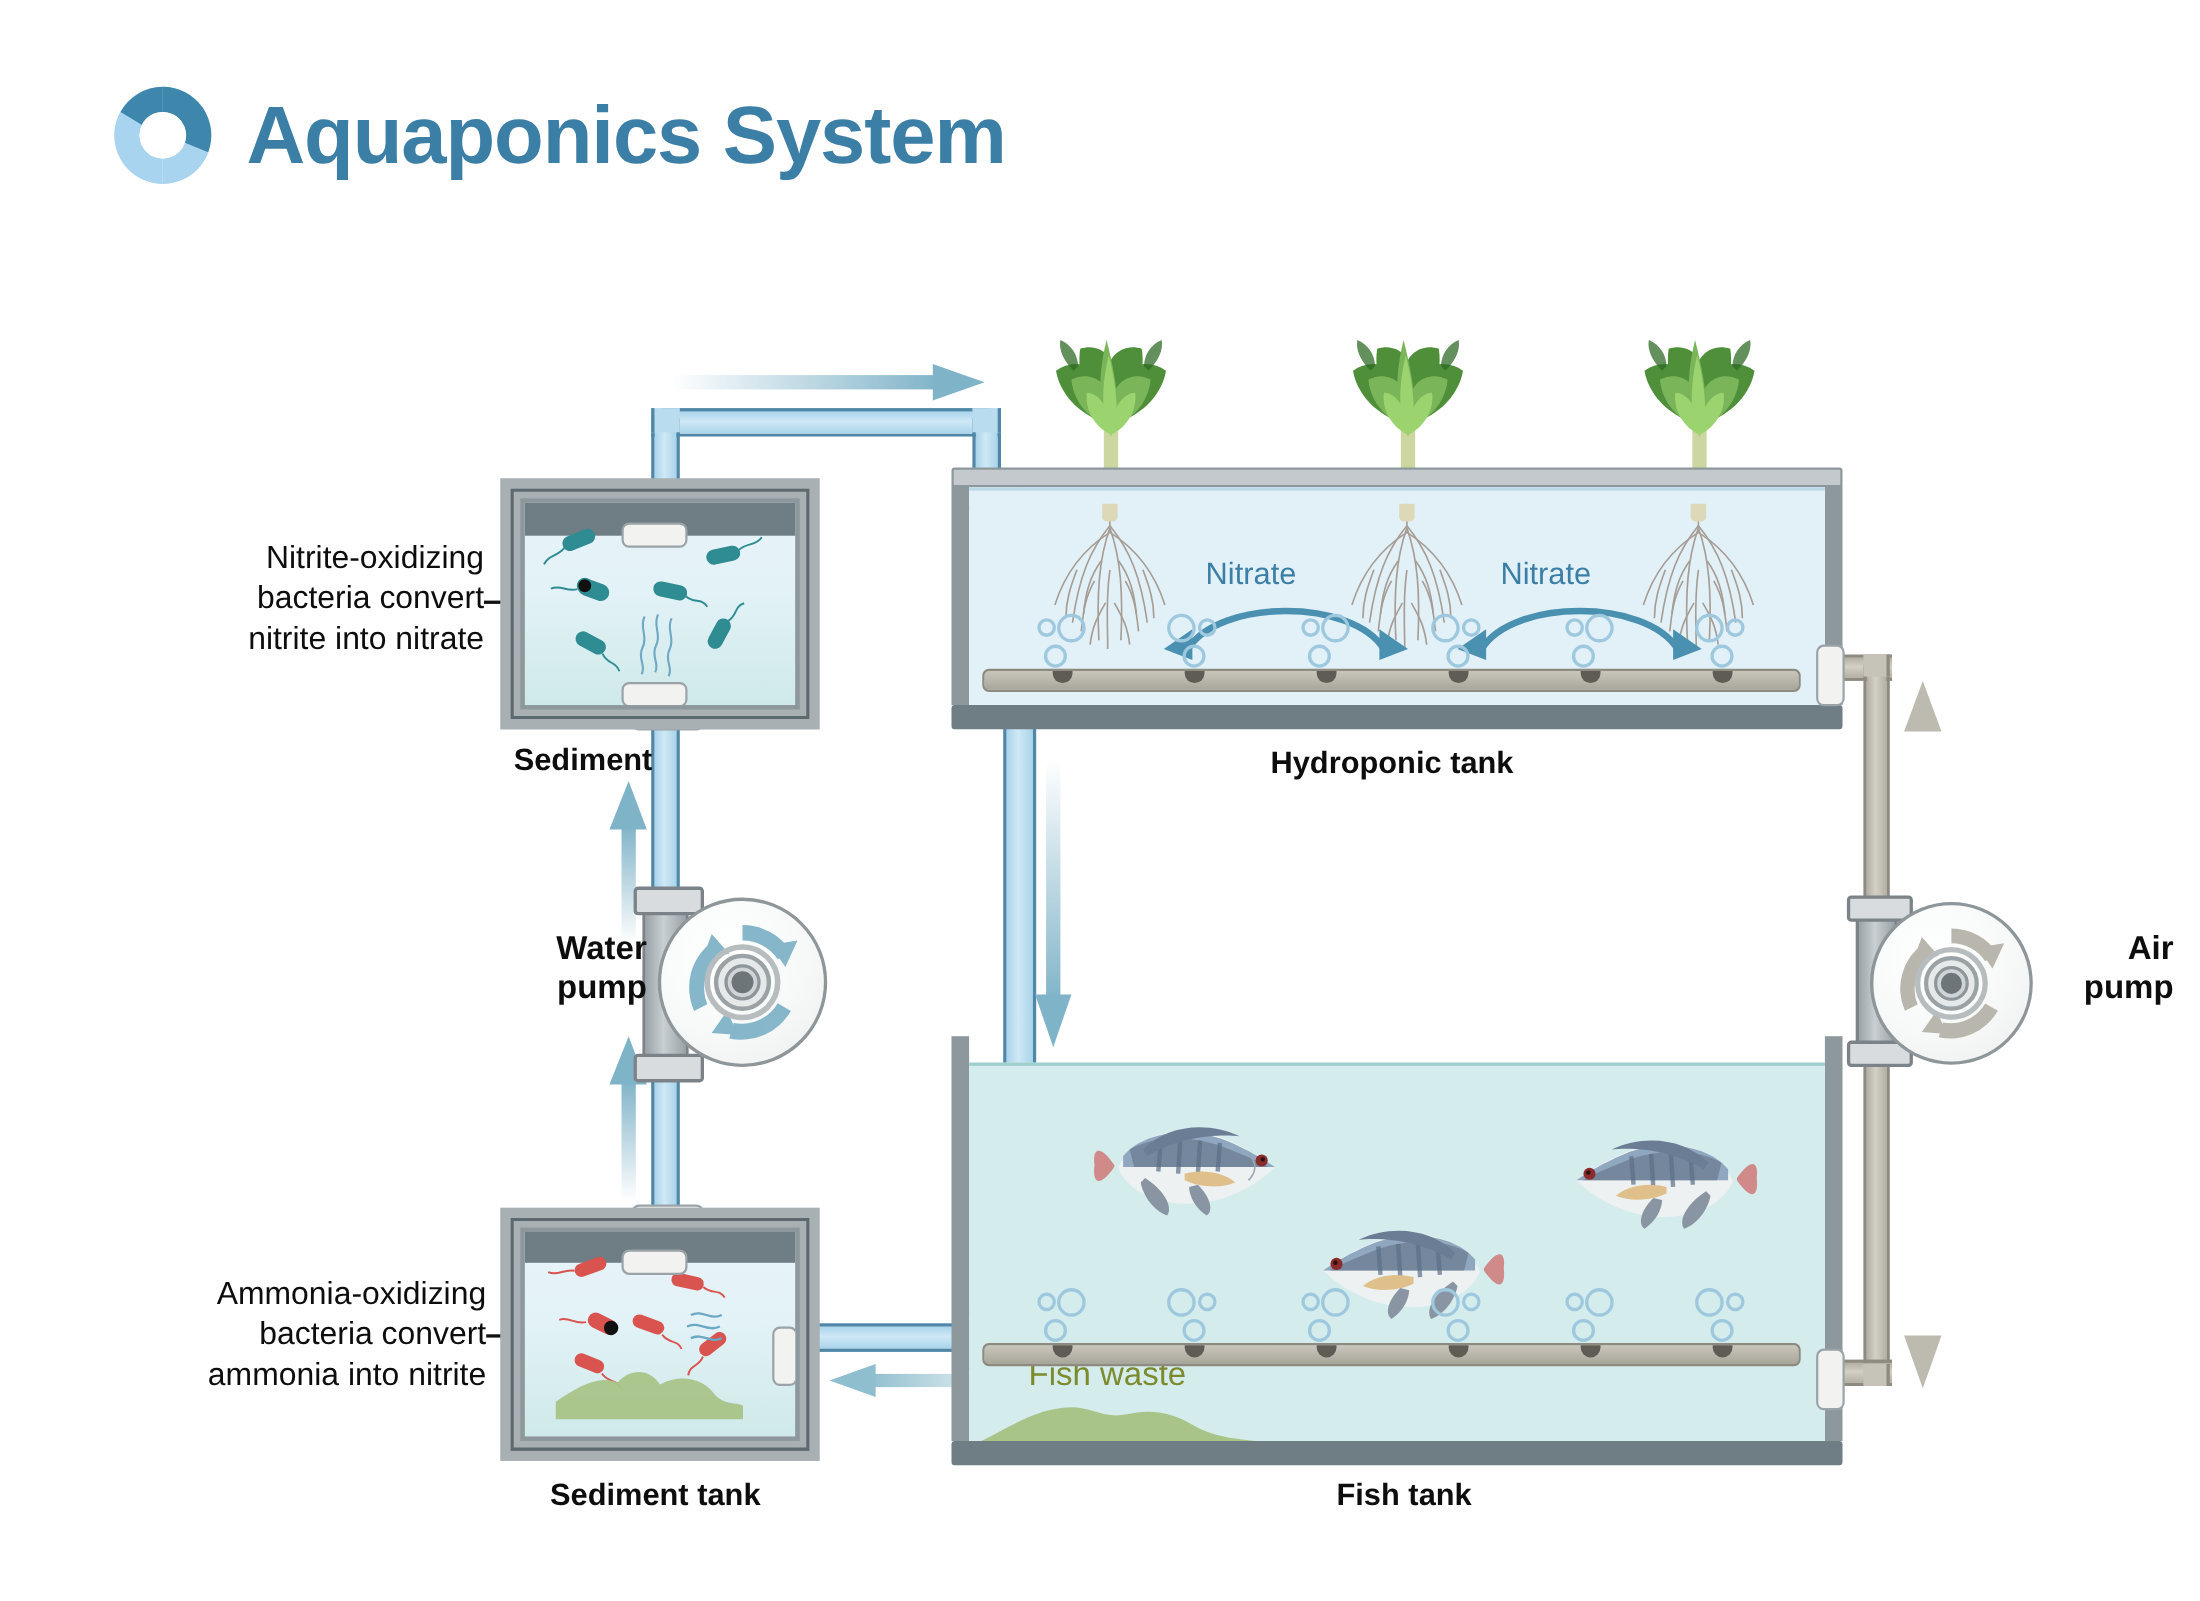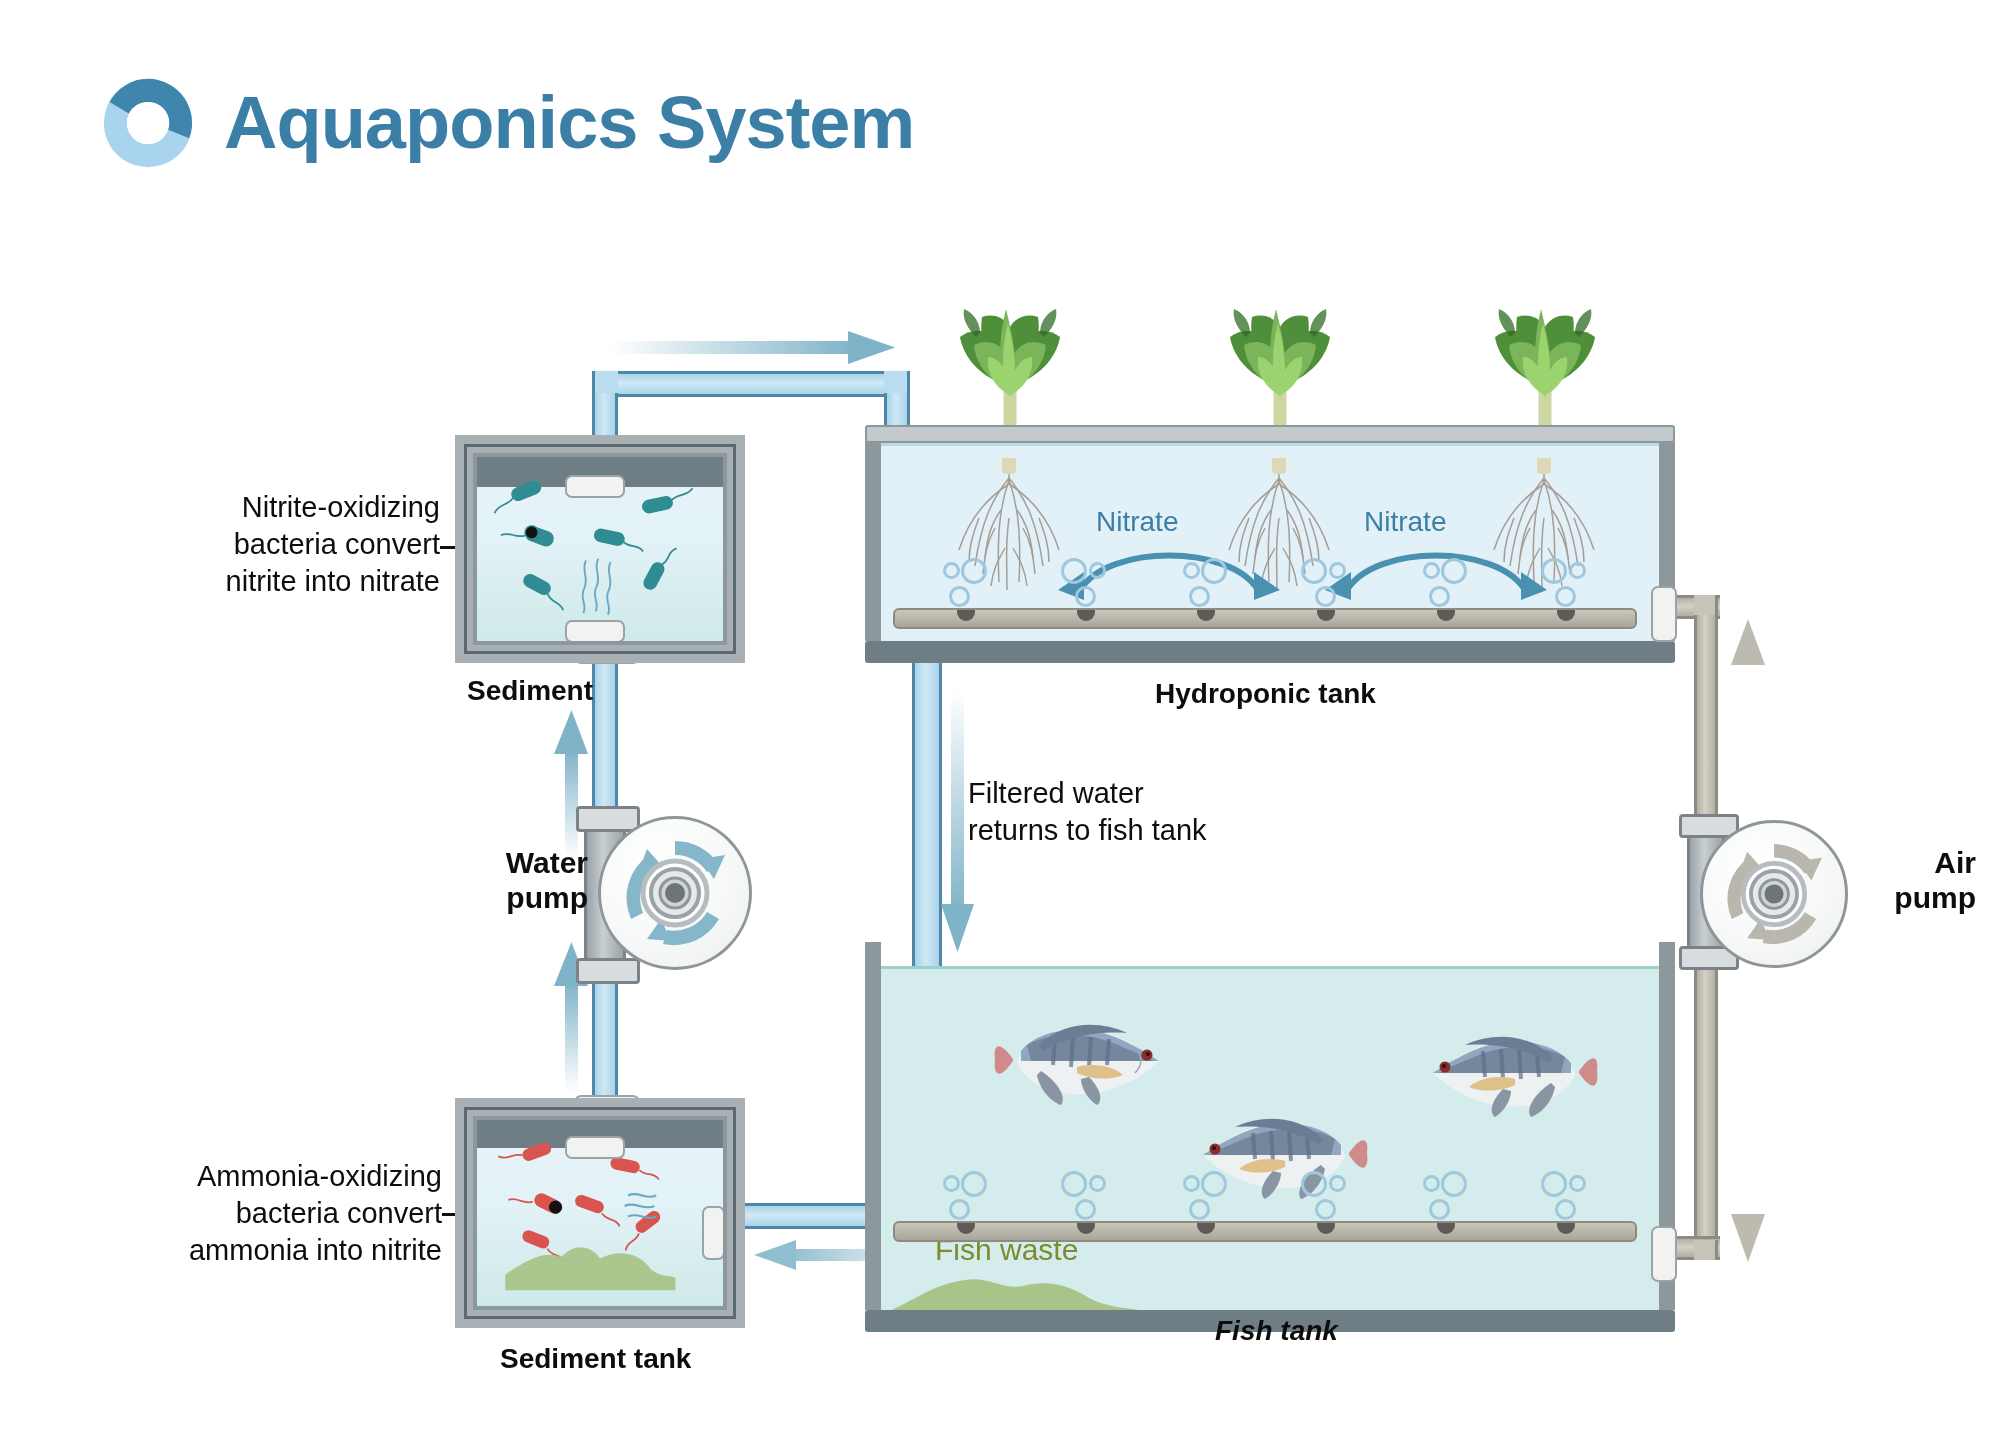--- a/index.html
+++ b/index.html
@@ -87,22 +87,20 @@
 nitrite into nitrate</div>
   <div class="abs leader" style="left:440px;top:546px;width:120px;"></div>
   <div class="abs dot" style="left:552px;top:539px;"></div>
 
   <div class="abs anno" style="left:130px;top:1158px;width:312px;text-align:right;">Ammonia-oxidizing
 bacteria convert
 ammonia into nitrite</div>
   <div class="abs leader" style="left:442px;top:1213px;width:122px;"></div>
   <div class="abs dot" style="left:556px;top:1206px;"></div>
 
-  <div class="abs anno" style="left:968px;top:775px;width:300px;text-align:left;">Filtered water
-returns to fish tank</div>
 
   <div class="abs wpipe wpipe-h" style="left:592px;top:371px;width:318px;height:26px;border-radius:13px 13px 0 0;"></div>
 
   <div class="abs wpipe wpipe-v" style="left:592px;top:380px;width:26px;height:86px;"></div>
 
   <div class="abs wpipe wpipe-v" style="left:884px;top:380px;width:26px;height:86px;"></div>
 
   <div class="abs" style="left:592px;top:371px;width:26px;height:22px;background:#b9dcef;
        border-left:3px solid #4f87a8;box-sizing:border-box;"></div>
   <div class="abs" style="left:884px;top:371px;width:26px;height:22px;background:#b9dcef;
@@ -635,21 +633,21 @@
         </div>
       <div class="bubgrp" style="left:658px;top:202px;width:54px;height:50px;">
         <div class="bub" style="left:2px;top:0;width:20px;height:20px;"></div>
         <div class="bub" style="left:30px;top:4px;width:11px;height:11px;"></div>
         <div class="bub" style="left:16px;top:28px;width:15px;height:15px;"></div>
         </div>
     </div>
     <div class="abs" style="left:0;top:368px;width:810px;height:22px;background:#6f7d84;border-radius:3px;"></div>
   </div>
   <div class="abs collar" style="left:1651px;top:1226px;width:22px;height:52px;"></div>
-  <div class="abs tanklabel" style="left:1215px;top:1315px;font-style:italic;">Fish tank</div>
+  <div class="abs tanklabel" style="left:1215px;top:1343px;">Fish tank</div>
 
   <div class="abs pumpbody" style="left:584px;top:812px;width:42px;height:160px;"></div>
   <div class="abs pumpcap" style="left:576px;top:806px;width:58px;height:20px;"></div>
   <div class="abs pumpcap" style="left:576px;top:958px;width:58px;height:20px;"></div>
   <div class="abs pump" style="left:598px;top:816px;width:148px;height:148px;">
     <svg viewBox="0 0 148 148" width="148" height="148">
       <g fill="#7fb3c8" opacity=".95">
         <path d="M74 22 A52 52 0 0 1 118 46 L106 53 A38 38 0 0 0 74 36 Z"></path>
         <polygon points="99,40 124,36 113,60"></polygon>
         <path d="M118 100 A52 52 0 0 1 62 125 L66 111 A38 38 0 0 0 106 93 Z"></path>

